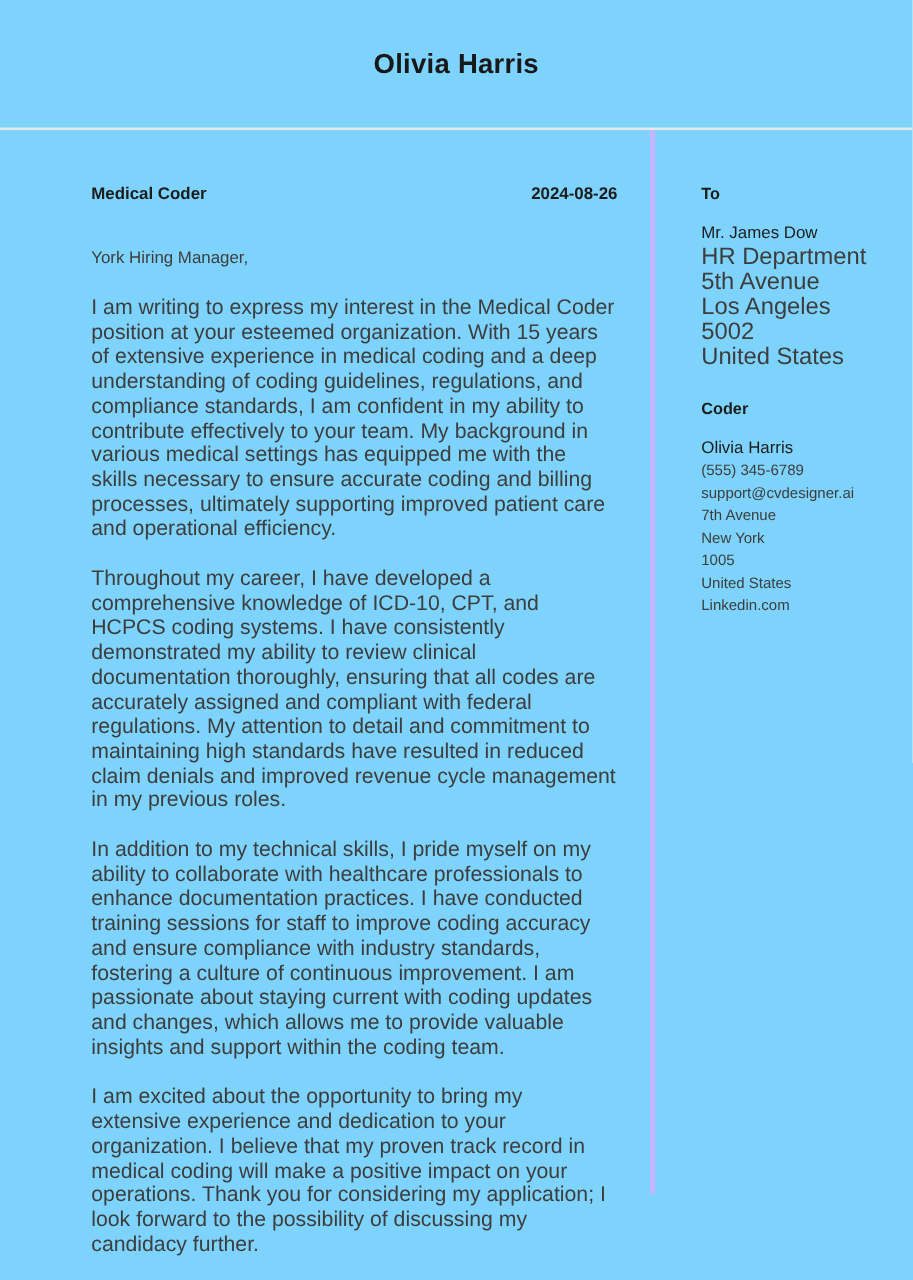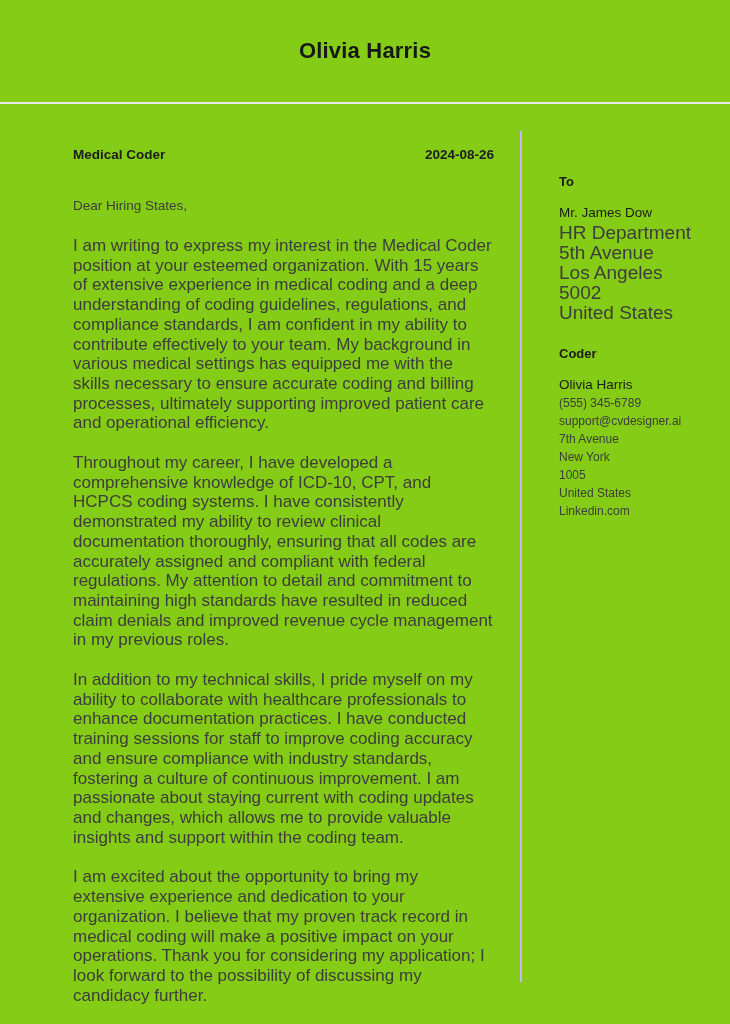--- a/index.html
+++ b/index.html
@@ -4,21 +4,21 @@
 <style>
   html, body { margin: 0; padding: 0; }
   body {
     width: 730px;
     height: 1024px;
     background: #ffffff;
     font-family: "Liberation Sans", sans-serif;
     color: #3d3d3d;
     overflow: hidden;
   }
-  .page { width: 730px; height: 1024px; background: #84cc16; }
+  .page { width: 730px; height: 1024px; background: #7dd3fc; }
 
   
   .header {
     height: 104px;
     box-sizing: border-box;
     border-bottom: 2px solid #e8e8e8;
     display: flex;
     align-items: center;
     justify-content: center;
   }
@@ -34,24 +34,23 @@
   .content { display: flex; align-items: stretch; padding-left: 36px; }
   .main-col {
     width: 484px;
     box-sizing: border-box;
     padding: 43px 26px 0 37px;
     flex: none;
   }
   .sidebar {
     flex: 1;
     box-sizing: border-box;
-    border-left: 2px solid #c4b5fd;
+    border-left: 4px solid #c4b5fd;
     height: 851px;
     padding: 43px 20px 0 37px;
-    margin-top: 27px;
   }
 
   
   .title-row {
     display: flex;
     justify-content: space-between;
     align-items: baseline;
     font-size: 13.5px;
     font-weight: 700;
     color: #1c1c1c;
@@ -108,21 +107,21 @@
   </header>
 
   <div class="content">
 
     <main class="main-col">
       <div class="title-row">
         <span>Medical Coder</span>
         <span>2024-08-26</span>
       </div>
 
-      <p class="salutation">Dear Hiring States,</p>
+      <p class="salutation">York Hiring Manager,</p>
 
       <p class="para">I am writing to express my interest in the Medical Coder position at your esteemed organization. With 15 years of extensive experience in medical coding and a deep understanding of coding guidelines, regulations, and compliance standards, I am confident in my ability to contribute effectively to your team. My background in various medical settings has equipped me with the skills necessary to ensure accurate coding and billing processes, ultimately supporting improved patient care and operational efficiency.</p>
       <p class="para">Throughout my career, I have developed a comprehensive knowledge of ICD-10, CPT, and HCPCS coding systems. I have consistently demonstrated my ability to review clinical documentation thoroughly, ensuring that all codes are accurately assigned and compliant with federal regulations. My attention to detail and commitment to maintaining high standards have resulted in reduced claim denials and improved revenue cycle management in my previous roles.</p>
       <p class="para">In addition to my technical skills, I pride myself on my ability to collaborate with healthcare professionals to enhance documentation practices. I have conducted training sessions for staff to improve coding accuracy and ensure compliance with industry standards, fostering a culture of continuous improvement. I am passionate about staying current with coding updates and changes, which allows me to provide valuable insights and support within the coding team.</p>
       <p class="para">I am excited about the opportunity to bring my extensive experience and dedication to your organization. I believe that my proven track record in medical coding will make a positive impact on your operations. Thank you for considering my application; I look forward to the possibility of discussing my candidacy further.</p>
 
       <div class="closing-block">
         <div>Sincerely,</div>
         <div>Olivia Harris</div>
       </div>

